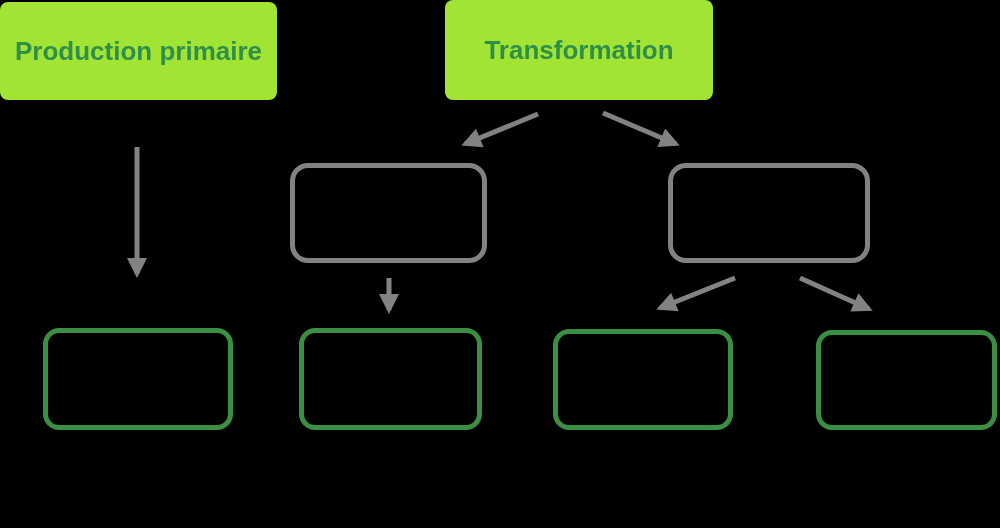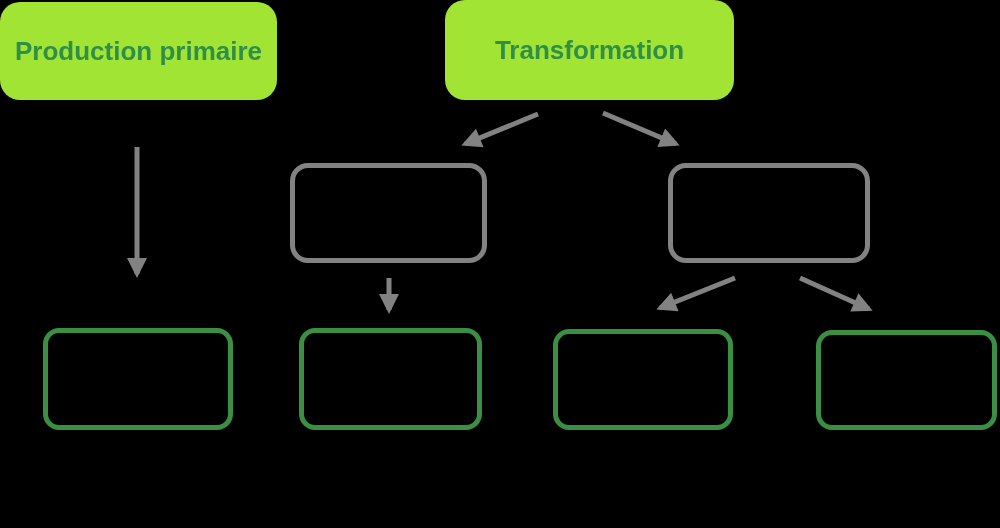--- a/index.html
+++ b/index.html
@@ -27,38 +27,38 @@
     position: absolute;
     display: flex;
     align-items: center;
     justify-content: center;
     box-sizing: border-box;
     text-align: center;
   }
   .box-filled {
     background: var(--fill-green, #A1E433);
     color: var(--text-green, #2F8F4A);
-    border-radius: 20px;
+    border-radius: 8px;
     font-weight: bold;
     font-size: 26px;
     letter-spacing: 0px;
   }
   .box-gray-outline {
     border: 5px solid var(--gray, #828282);
     border-radius: 18px;
     background: transparent;
   }
   .box-green-outline {
     border: 5px solid var(--outline-green, #3A8F42);
     border-radius: 16px;
     background: transparent;
   }
   
   #box-production      { left: 0px;   top: 2px;   width: 277px; height: 98px;  }
-  #box-transformation  { left: 445px; top: 0px;   width: 289px; height: 100px; }
+  #box-transformation  { left: 445px; top: 0px;   width: 268px; height: 100px; }
   #middle-box-1        { left: 290px; top: 163px; width: 197px; height: 100px; }
   #middle-box-2        { left: 668px; top: 163px; width: 202px; height: 100px; }
   #bottom-box-1        { left: 43px;  top: 328px; width: 190px; height: 102px; }
   #bottom-box-2        { left: 299px; top: 328px; width: 183px; height: 102px; }
   #bottom-box-3        { left: 553px; top: 329px; width: 180px; height: 101px; }
   #bottom-box-4        { left: 816px; top: 330px; width: 181px; height: 100px; }
   .arrow-line {
     stroke: var(--gray, #828282);
     stroke-width: 5;
     fill: none;

